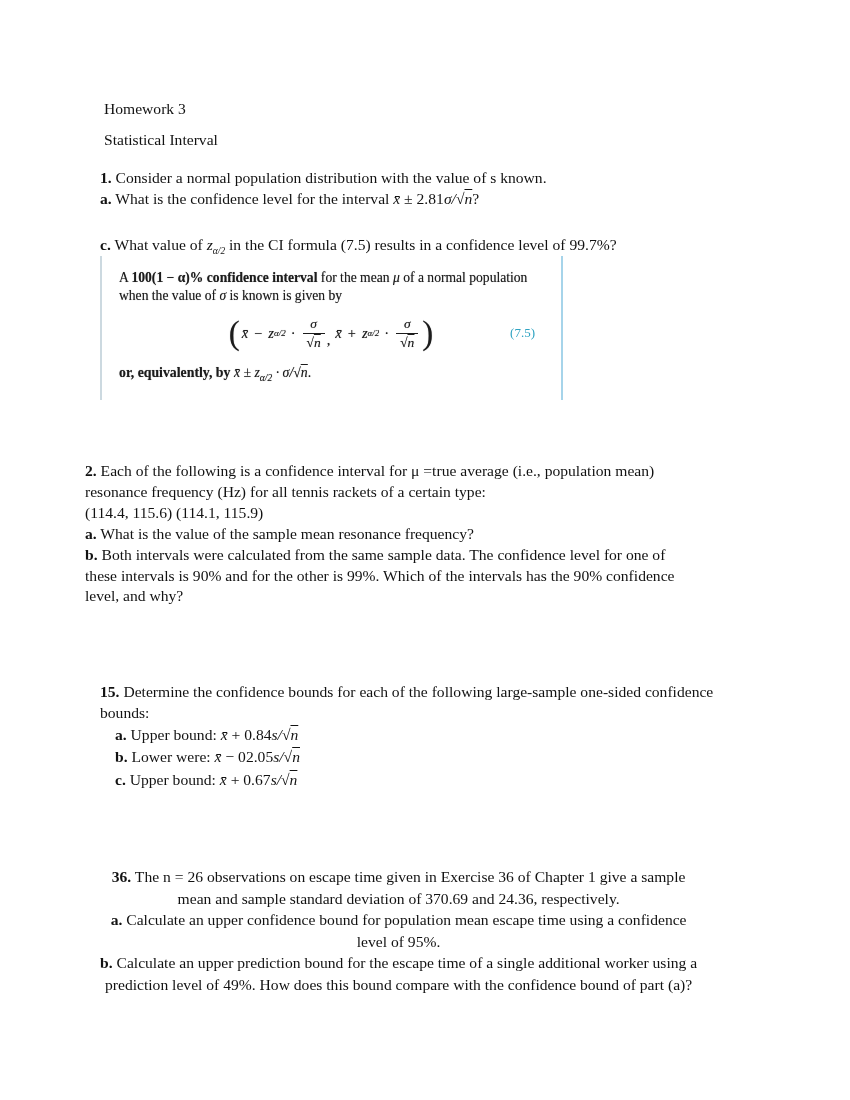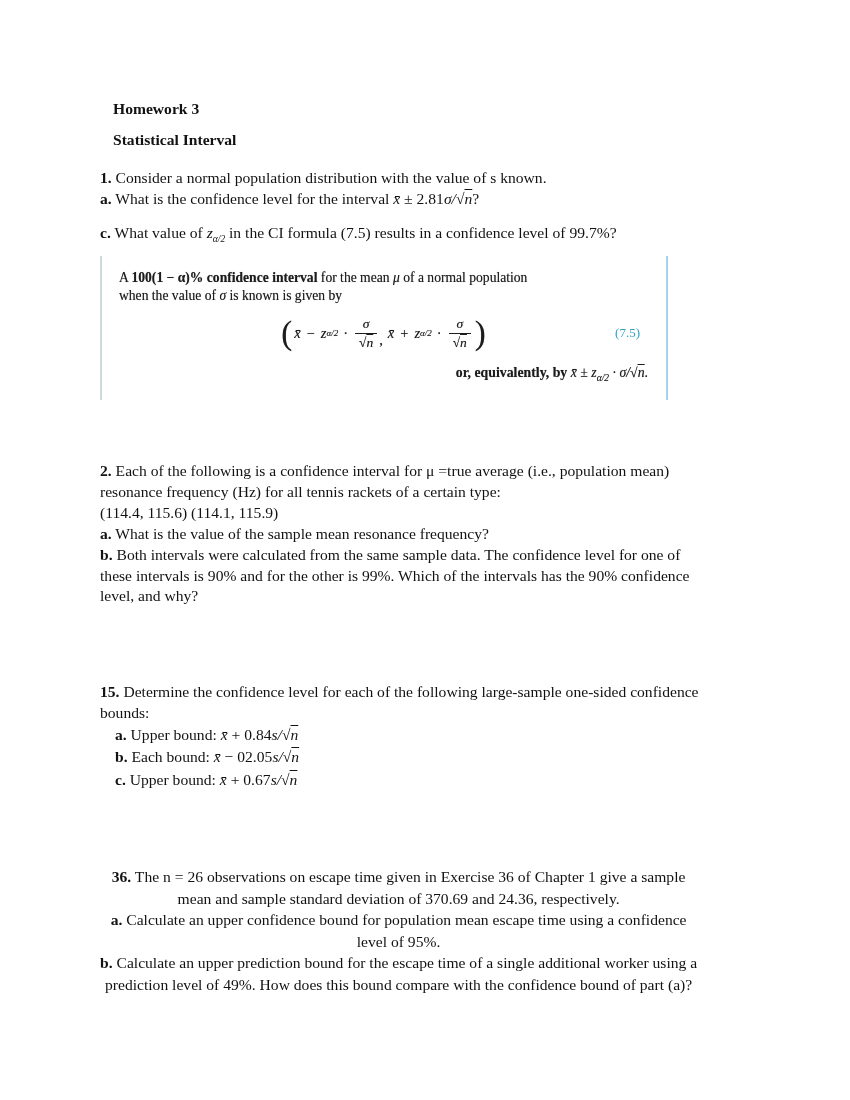--- a/index.html
+++ b/index.html
@@ -11,30 +11,30 @@
     overflow:hidden;
   }
   .abs { position:absolute; }
   .line { font-size:15.6px; line-height:20.9px; white-space:nowrap; }
   .b { font-weight:bold; }
   .mi { font-style:italic; }
   .ol { text-decoration:overline; }
   sub.msub { font-size:9.5px; font-style:italic; line-height:0; }
 
   
-  #header { left:113px; top:99px;font-weight:bold; }
+  #header { left:104px; top:99px; }
   #header .subtitle { margin-top:10.5px;text-align:right; }
 
   
   #q1 { left:100px; top:168px; }
-  .gap-top { margin-top:13px; }
+  .gap-top { margin-top:25px; }
 
   
   #tb-box {
-    left:100px; top:256px; width:568px; height:144px;
+    left:100px; top:256px; width:463px; height:144px;
     border-left:2.5px solid var(--c-rule-left,#ccd9e0);
     border-right:2.5px solid var(--c-rule-right,#a6d4ea);
     padding:13px 18px 0 17px;
     color:#1c1c1c;
     text-shadow:0 0 0.7px rgba(30,30,30,0.55);
   }
   .box-line { font-size:13.6px; line-height:17.6px; white-space:nowrap; }
   .eq-row {
     position:relative; margin-top:6px; height:46px;
     display:flex; align-items:center; justify-content:center;
@@ -45,25 +45,25 @@
   .op { margin:0 6px; }
   .dotc { margin:0 5px; }
   .comma { align-self:flex-end; margin:0 5px 7px 0; }
   .frac { display:inline-flex; flex-direction:column; align-items:center; margin:0 2px; line-height:1; }
   .frac .num { font-size:13.5px; padding:0 4px 2px; }
   .frac .den { border-top:1px solid #1c1c1c; font-size:13.5px; padding:2px 4px 0; white-space:nowrap; }
   .eqsub { font-size:9px; font-style:italic; align-self:flex-end; margin-bottom:4px; }
   .zsub { display:inline-flex; align-items:baseline; }
   .eq-number { position:absolute; right:8px; top:15px; font-size:13px;
                color:var(--c-accent-teal,#2fa3c2); text-shadow:none; }
-  .equiv { margin-top:9px; font-size:13.8px; white-space:nowrap;text-align:right; }
+  .equiv { margin-top:9px; font-size:13.8px; white-space:nowrap; }
   .equiv .pre { font-weight:600; }
 
   
-  #q2 { left:100px; top:461px; }
+  #q2 { left:85px; top:461px; }
 
   
   #q15 { left:100px; top:682px; }
   .mline { line-height:22.4px;margin-left:15px; }
 
   
   #q36 { left:100px; top:866px; }
   #q36 .line { line-height:21.5px;text-align:center; }
 </style>
 </head>
@@ -120,24 +120,24 @@
   <div class="line"><span class="b">2.</span><span> Each of the following is a confidence interval for μ =true average (i.e., population mean)</span></div>
   <div class="line"><span>resonance frequency (Hz) for all tennis rackets of a certain type:</span></div>
   <div class="line"><span>(114.4, 115.6) (114.1, 115.9)</span></div>
   <div class="line"><span class="b">a.</span><span> What is the value of the sample mean resonance frequency?</span></div>
   <div class="line"><span class="b">b.</span><span> Both intervals were calculated from the same sample data. The confidence level for one of</span></div>
   <div class="line"><span>these intervals is 90% and for the other is 99%. Which of the intervals has the 90% confidence</span></div>
   <div class="line"><span>level, and why?</span></div>
 </div>
 
 <div class="abs" id="q15">
-  <div class="line"><span class="b">15.</span><span> Determine the confidence level for each of the following large-sample one-sided confidence</span></div>
+  <div class="line"><span class="b">15.</span><span> Determine the confidence bounds for each of the following large-sample one-sided confidence</span></div>
   <div class="line"><span>bounds:</span></div>
   <div class="line mline"><span class="b">a.</span><span> Upper bound: </span><span class="mi">x̄</span><span> + 0.84</span><span class="mi">s/√</span><span class="mi ol">n</span></div>
-  <div class="line mline"><span class="b">b.</span><span> Each bound: </span><span class="mi">x̄</span><span> − 02.05</span><span class="mi">s/√</span><span class="mi ol">n</span></div>
+  <div class="line mline"><span class="b">b.</span><span> Lower were: </span><span class="mi">x̄</span><span> − 02.05</span><span class="mi">s/√</span><span class="mi ol">n</span></div>
   <div class="line mline"><span class="b">c.</span><span> Upper bound: </span><span class="mi">x̄</span><span> + 0.67</span><span class="mi">s/√</span><span class="mi ol">n</span></div>
 </div>
 
 <div class="abs" id="q36">
   <div class="line"><span class="b">36.</span><span> The n = 26 observations on escape time given in Exercise 36 of Chapter 1 give a sample</span></div>
   <div class="line"><span>mean and sample standard deviation of 370.69 and 24.36, respectively.</span></div>
   <div class="line"><span class="b">a.</span><span> Calculate an upper confidence bound for population mean escape time using a confidence</span></div>
   <div class="line"><span>level of 95%.</span></div>
   <div class="line"><span class="b">b.</span><span> Calculate an upper prediction bound for the escape time of a single additional worker using a</span></div>
   <div class="line"><span>prediction level of 49%. How does this bound compare with the confidence bound of part (a)?</span></div>

